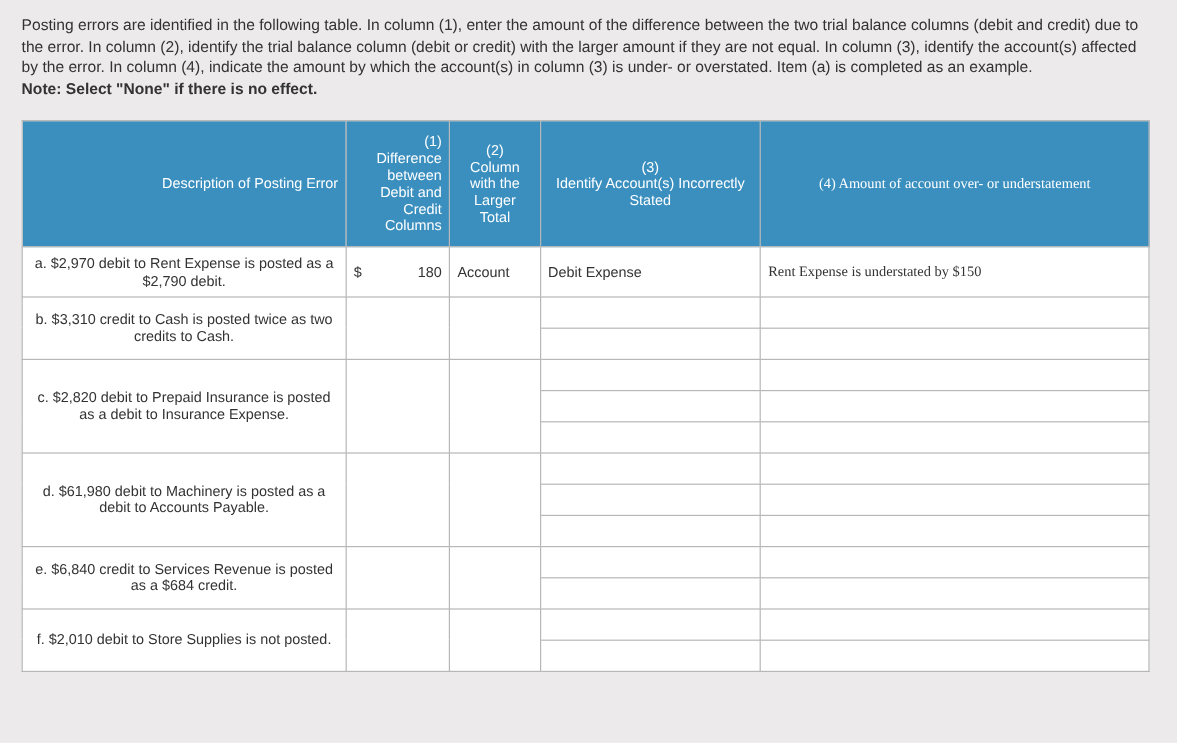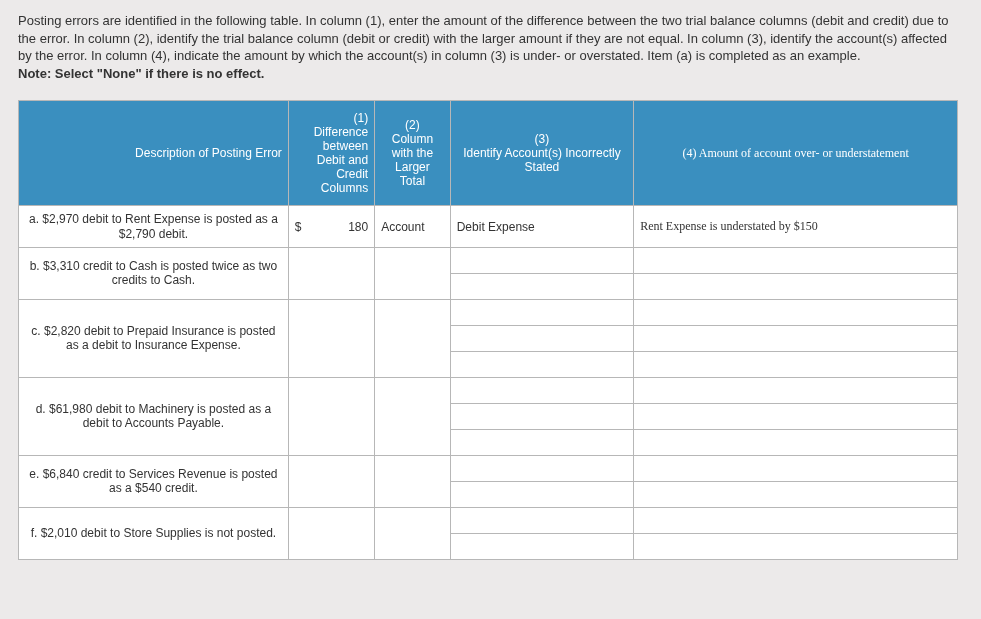--- a/index.html
+++ b/index.html
@@ -125,21 +125,21 @@
     <tr class="tall-row">
       <td class="col3"></td>
       <td class="col4"></td>
     </tr>
     <tr class="tall-row">
       <td class="col3"></td>
       <td class="col4"></td>
     </tr>
 
     <tr class="tall-row">
-      <td class="desc-cell" rowspan="2">e. $6,840 credit to Services Revenue is posted as a $540 credit.</td>
+      <td class="desc-cell" rowspan="2">e. $6,840 credit to Services Revenue is posted as a $684 credit.</td>
       <td class="diff-col" rowspan="2"></td>
       <td class="col2" rowspan="2"></td>
       <td class="col3"></td>
       <td class="col4"></td>
     </tr>
     <tr class="tall-row">
       <td class="col3"></td>
       <td class="col4"></td>
     </tr>
 

